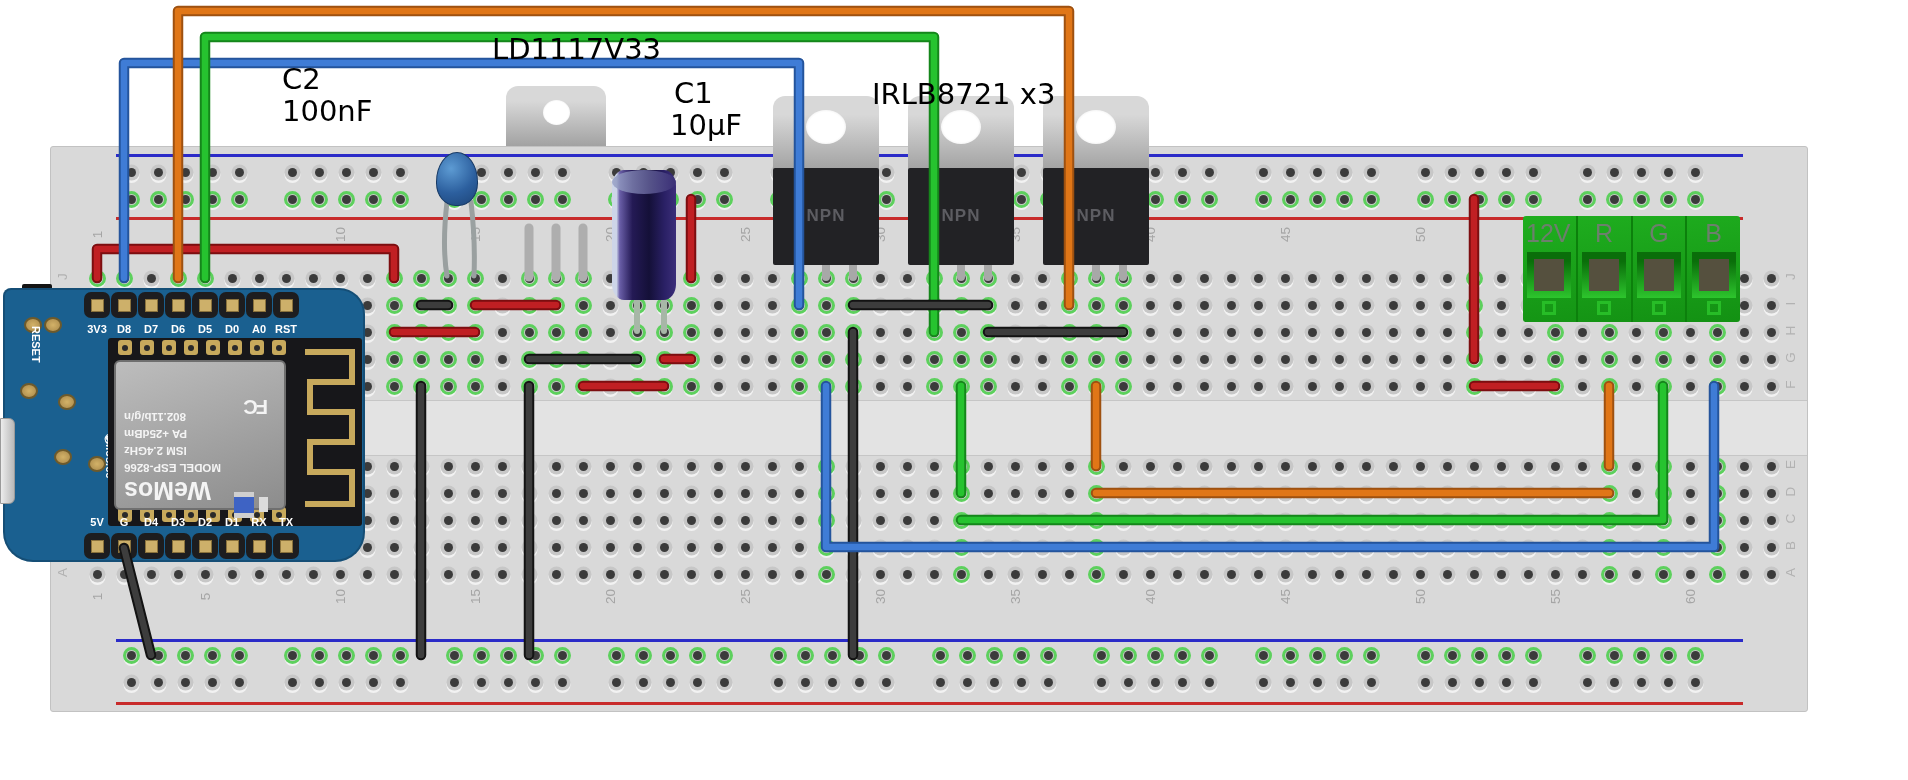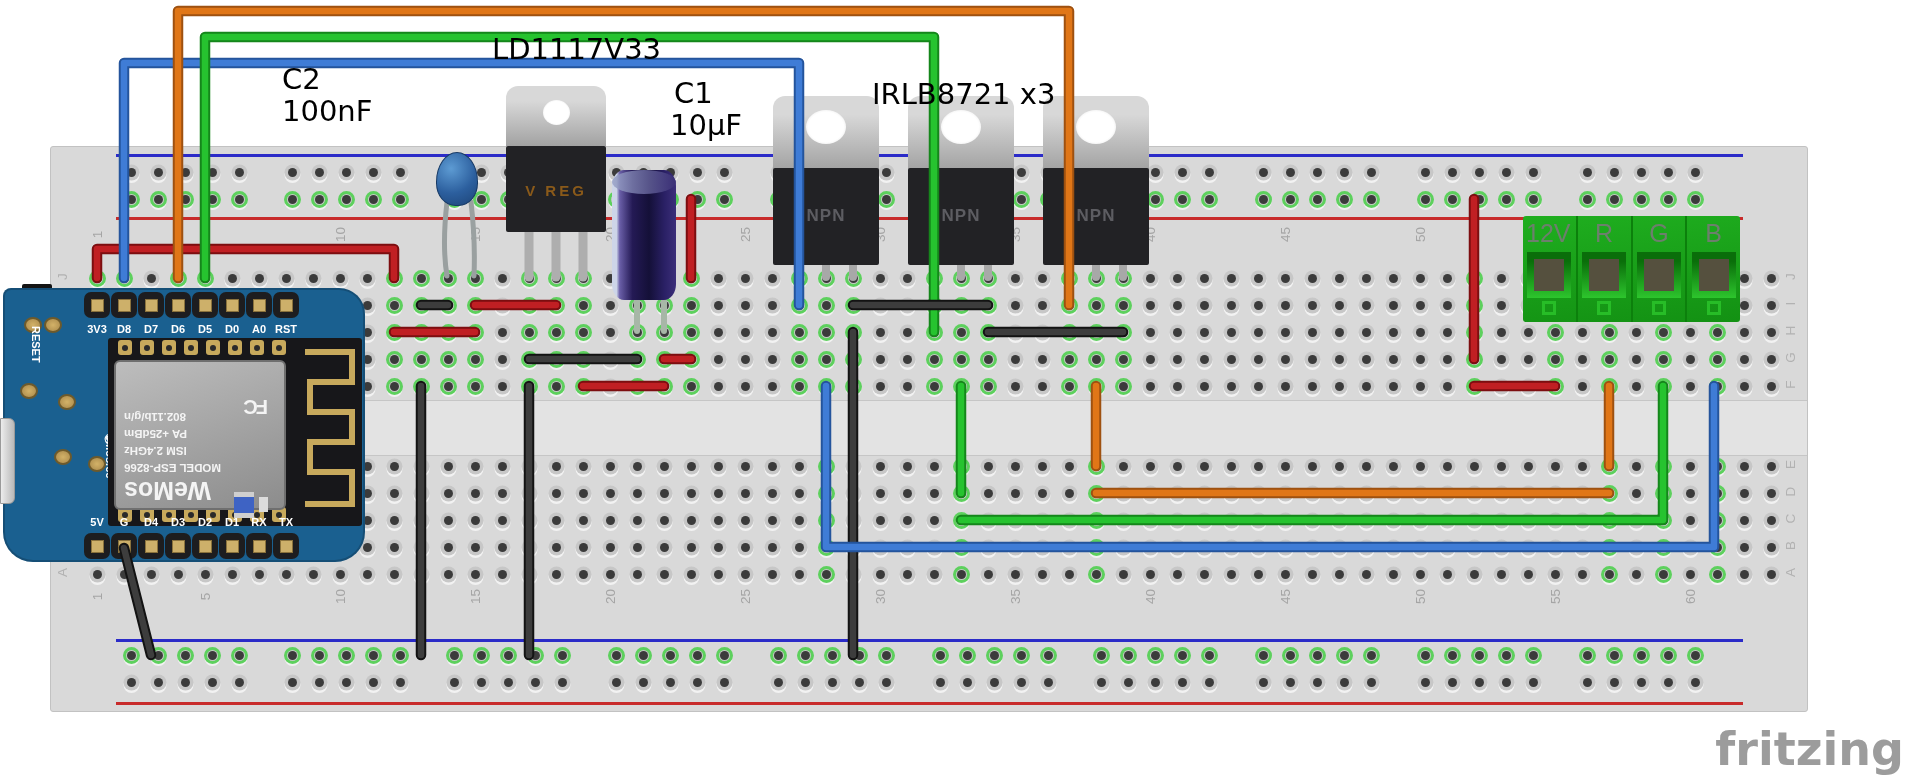--- a/index.html
+++ b/index.html
@@ -1416,23 +1416,20 @@
         <div class="pin-gold"></div>
       </div>
       <div class="pin-label" style="left: 286px; top: 516px;">TX</div>
     </div>
 
   <div class="c2-disc"></div>
 
   <div class="to220-tab" style="left:506px;top:86px;width:100px;height:60px">
     <div class="to220-hole" style="left:37px;top:14px;width:27px;height:25px"></div>
   </div>
-  <div class="to220-body" style="left:506px;top:146px;width:100px;height:86px">
-    <span class="to220-mark vreg-mark" style="top:36px">V REG</span>
-  </div>
 
   <div class="c1-can">
     <div class="c1-top"></div>
   </div>
 
   <div id="transistors">
       <div class="to220-tab" style="left: 773px; top: 96px; width: 106px; height: 74px;">
         <div class="to220-hole" style="left: 33px; top: 14px; width: 40px; height: 34px;"></div>
       </div>
       <div class="to220-body" style="left: 773px; top: 168px; width: 106px; height: 97px;">
@@ -1535,15 +1532,14 @@
       <path d="M1474,386 L1555,386" stroke="#7c0e10" stroke-width="10.5" fill="none" stroke-linecap="round" stroke-linejoin="round"></path>
       <path d="M1474,386 L1555,386" stroke="#c01f23" stroke-width="6.5" fill="none" stroke-linecap="round" stroke-linejoin="round" style="pointer-events: stroke;"></path>
     </svg>
 
   <div class="anno" style="left:282px;top:64px">C2</div>
   <div class="anno" style="left:282px;top:96px">100nF</div>
   <div class="anno" style="left:492px;top:34px">LD1117V33</div>
   <div class="anno" style="left:674px;top:78px">C1</div>
   <div class="anno" style="left:670px;top:110px">10µF</div>
   <div class="anno" style="left:872px;top:79px">IRLB8721 x3</div>
-  <div class="watermark">fritzing</div>
 
 </div>
 
 </body></html>

